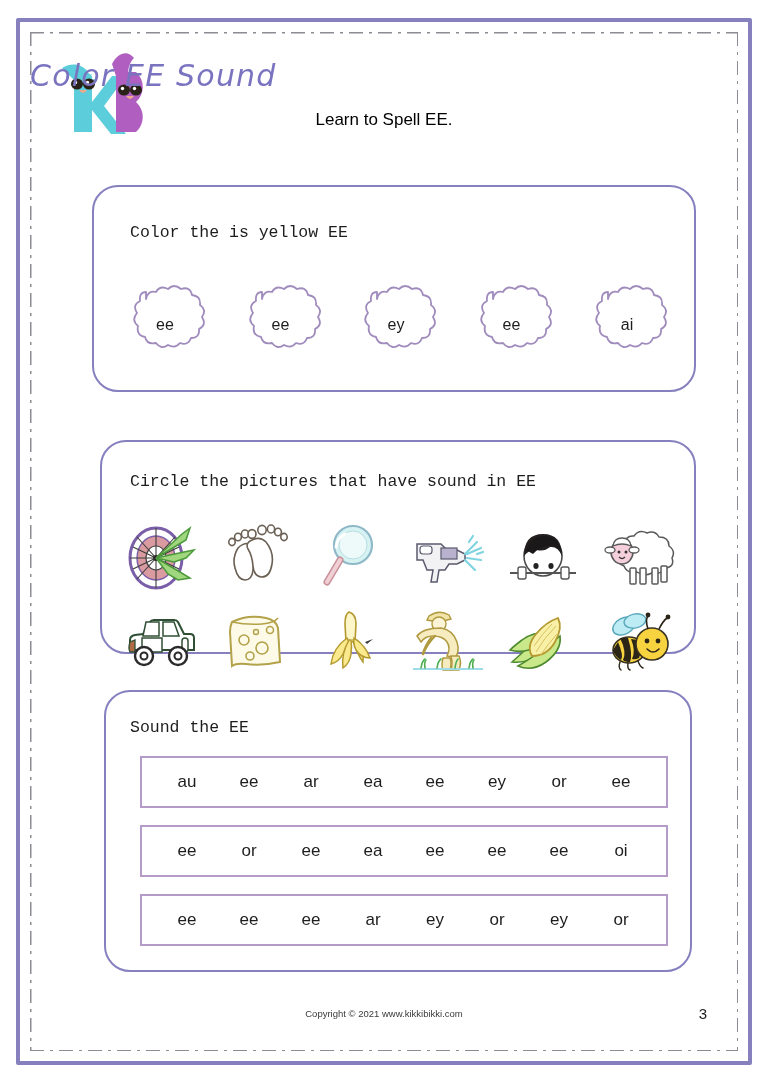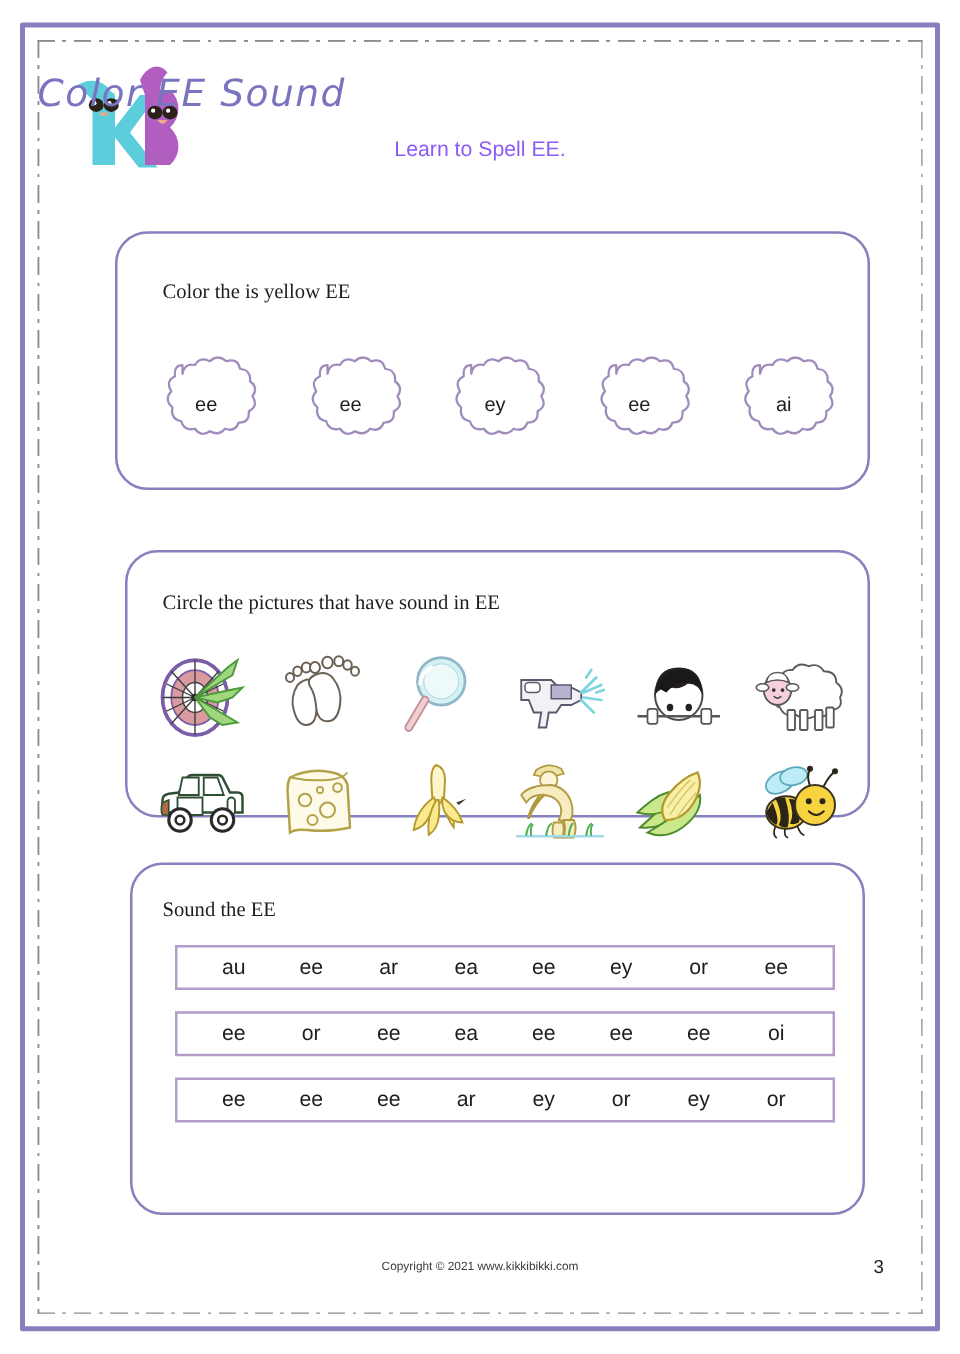--- a/index.html
+++ b/index.html
@@ -67,35 +67,35 @@
     color: #7a74c0;
     letter-spacing: 1.2px;
   }
   .subtitle {
     position: absolute;
     left: 0; top: 72px;
     width: 708px;
     text-align: center;
     font-family: "Liberation Sans", sans-serif;
     font-size: 17px;
-    color: #8b5cf6;
+    color: #000000;
   }
 
   
   .card {
     position: absolute;
     box-sizing: border-box;
     border: 2.2px solid #8680bf;
     border-radius: 26px;
     background: #ffffff;
   }
   .card-title {
     position: absolute;
     left: 36px;
-    font-family: Liberation Serif, serif;
+    font-family: Liberation Mono, monospace;
     font-size: 16.5px;
     color: #1d1d1d;
     white-space: nowrap;
   }
 
   
   #card-color { left: 92px; top: 185px; width: 604px; height: 207px; }
   #card-color .card-title { top: 36px; }
   .cloud-row {
     position: absolute;
@@ -154,21 +154,21 @@
     left: 34px; top: 64px;
     width: 528px;
     display: flex;
     flex-direction: column;
     gap: 17px;
   }
   .word-row {
     box-sizing: border-box;
     border: 2px solid #b49bc8;
     background: #ffffff;
-    height: 36px;
+    height: 52px;
     display: flex;
     align-items: center;
     justify-content: space-around;
     padding: 0 14px;
   }
   .word-cell {
     font-family: "Liberation Sans", sans-serif;
     font-size: 17px;
     color: #1d1d1d;
     min-width: 36px;

